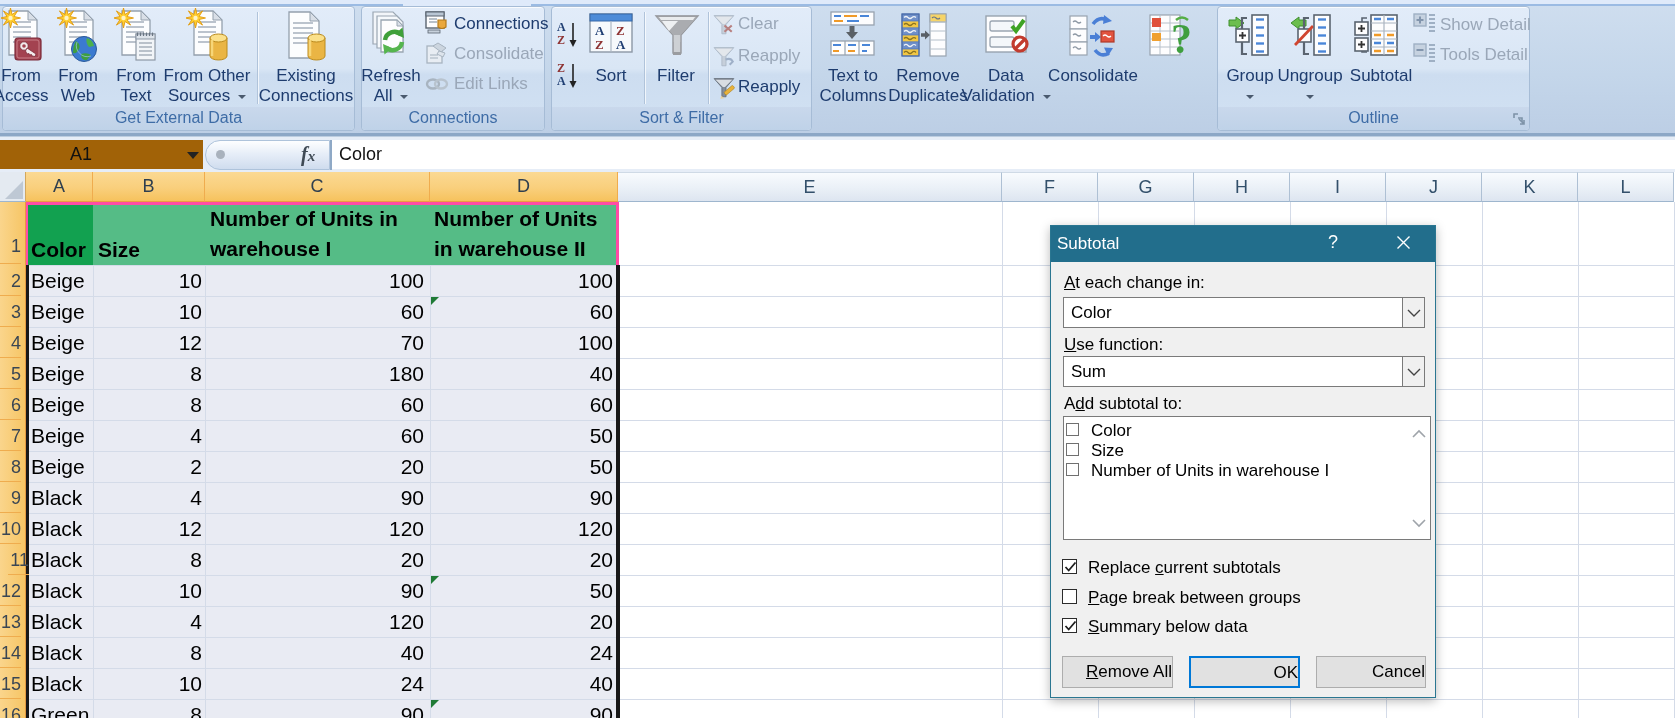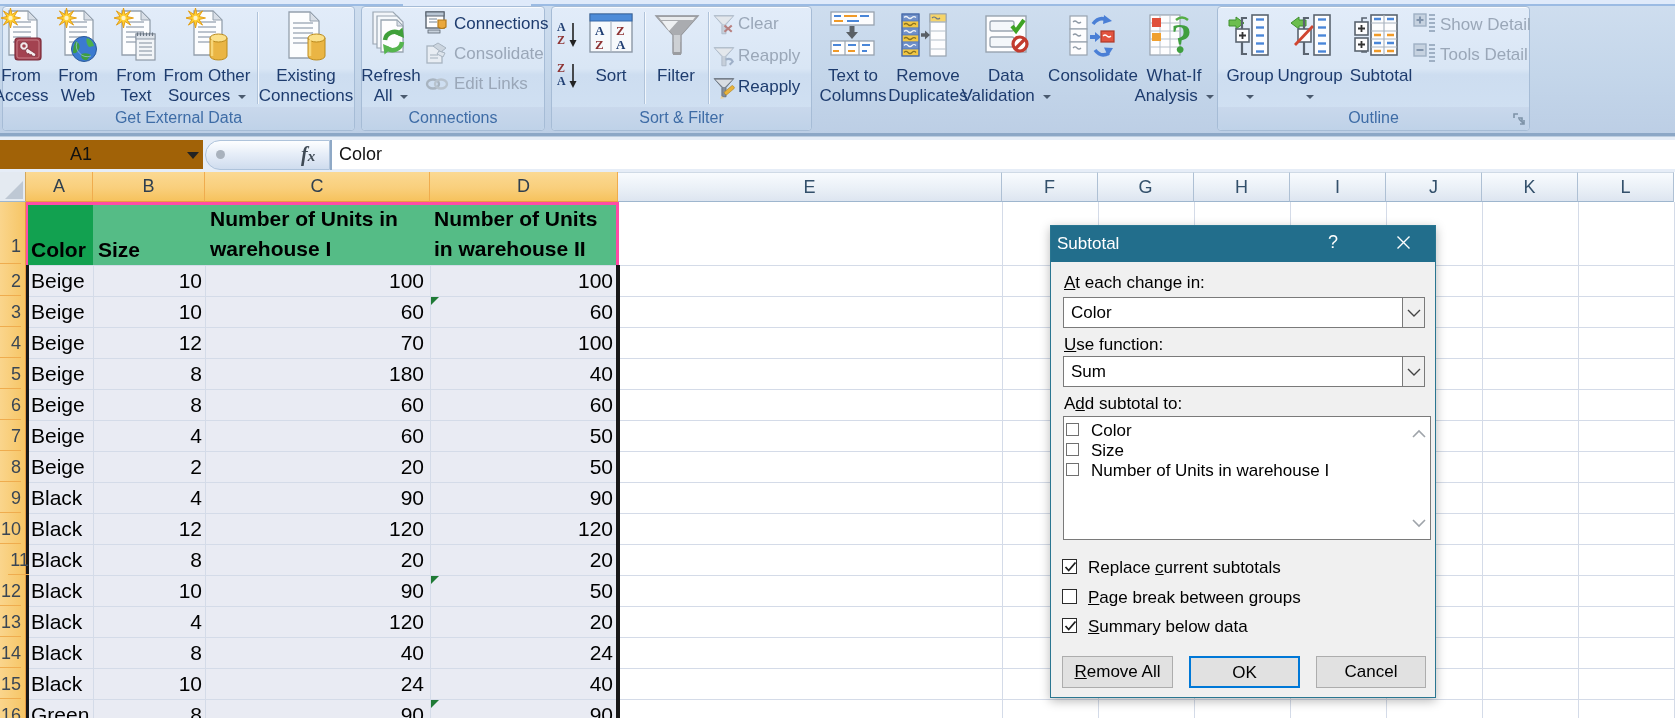--- a/index.html
+++ b/index.html
@@ -62,21 +62,21 @@
 .combo{position:absolute;left:12px;width:362px;height:31px;background:#fff;border:1px solid #7a7a7a}
 .combo .cv{position:absolute;left:7px;top:5px}
 .combo .cbtn{position:absolute;right:0;top:0;width:22px;height:29px;background:#f0f0f0;border-left:1px solid #7a7a7a}
 #dlist{position:absolute;left:12px;top:190px;width:368px;height:124px;background:#fff;border:1px solid #7a7a7a}
 .li{position:absolute;left:0;width:100%;height:20px}
 .licb{position:absolute;left:2px;top:3px;width:13px;height:13px;border:1px solid #707070;background:#fff}
 .litx{position:absolute;left:27px;top:1px}
 .cbrow{position:absolute;left:11px;width:360px;height:20px}
 .cbbox{position:absolute;left:0;top:1px;width:15px;height:15px;border:1px solid #2b2b2b;background:#fff}
 .cbtxt{position:absolute;left:26px;top:0px}
-.btn{position:absolute;top:430px;height:32px;background:#e1e1e1;border:1px solid #adadad;text-align:center;line-height:30px}
+.btn{position:absolute;top:430px;height:32px;background:#e1e1e1;border:1px solid #adadad;text-align:right;line-height:30px}
 </style></head>
 <body>
 <div id="stage">
 <div id="ribbon">
  <div id="tabstrip">
         <div class="tabline" style="left:0;width:403px"></div>
         <div class="tabline" style="left:531px;width:1144px"></div>
       </div>
  <div class="grp" style="left:2px;width:353px">
         <div class="glabel">Get External Data</div>
@@ -377,21 +377,20 @@
       <div class="biglab" style="left:66px;top:66px;width:140px">From<br>Text</div>
       <div class="biglab" style="left:137px;top:66px;width:140px">From Other<br>Sources <span class="dar"></span></div>
       <div class="biglab" style="left:236px;top:66px;width:140px">Existing<br>Connections</div>
       <div class="biglab" style="left:321px;top:66px;width:140px">Refresh<br>All <span class="dar"></span></div>
       <div class="biglab" style="left:541px;top:66px;width:140px">Sort</div>
       <div class="biglab" style="left:606px;top:66px;width:140px">Filter</div>
       <div class="biglab" style="left:783px;top:66px;width:140px">Text to<br>Columns</div>
       <div class="biglab" style="left:858px;top:66px;width:140px">Remove<br>Duplicates</div>
       <div class="biglab" style="left:936px;top:66px;width:140px">Data<br>Validation <span class="dar"></span></div>
       <div class="biglab" style="left:1023px;top:66px;width:140px">Consolidate</div>
-      <div class="biglab" style="left:1104px;top:66px;width:140px">What-If<br>Analysis <span class="dar"></span></div>
       <div class="biglab" style="left:1180px;top:66px;width:140px">Group<br><span class="dar" style="margin:0"></span></div>
       <div class="biglab" style="left:1240px;top:66px;width:140px">Ungroup<br><span class="dar" style="margin:0"></span></div>
       <div class="biglab" style="left:1311px;top:66px;width:140px">Subtotal</div>
       <div class="smtxt" style="left:454px;top:14px">Connections</div>
       <div class="smtxt dis" style="left:454px;top:44px">Consolidate</div>
       <div class="smtxt dis" style="left:454px;top:74px">Edit Links</div>
       <div class="smtxt dis" style="left:738px;top:14px">Clear</div>
       <div class="smtxt dis" style="left:738px;top:46px">Reapply</div>
       <div class="smtxt" style="left:738px;top:77px">Reapply</div>
       <div class="smtxt dis" style="left:1440px;top:15px">Show Detail</div>

